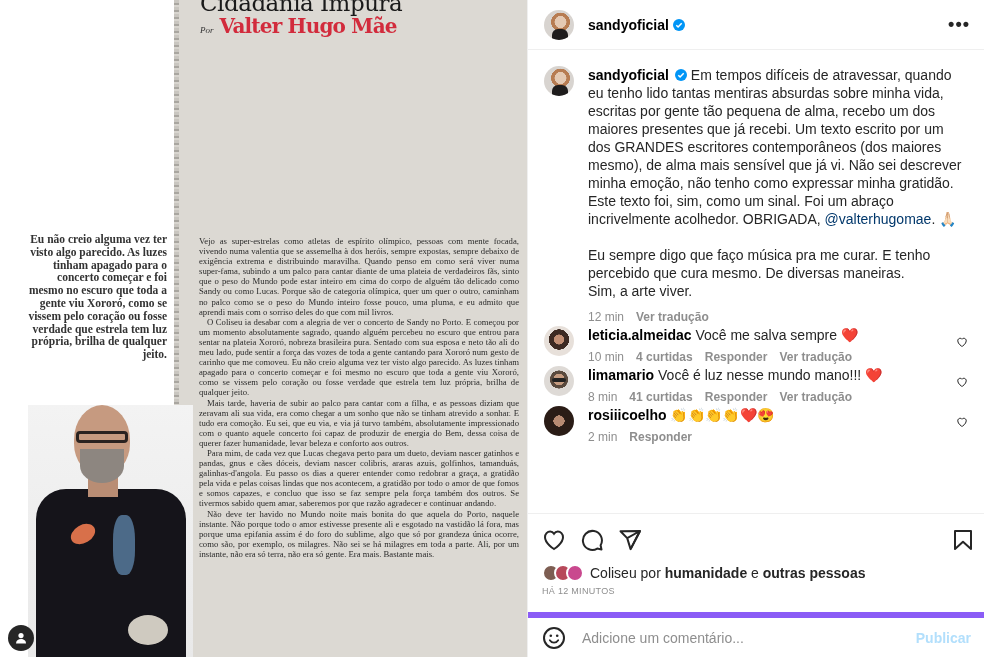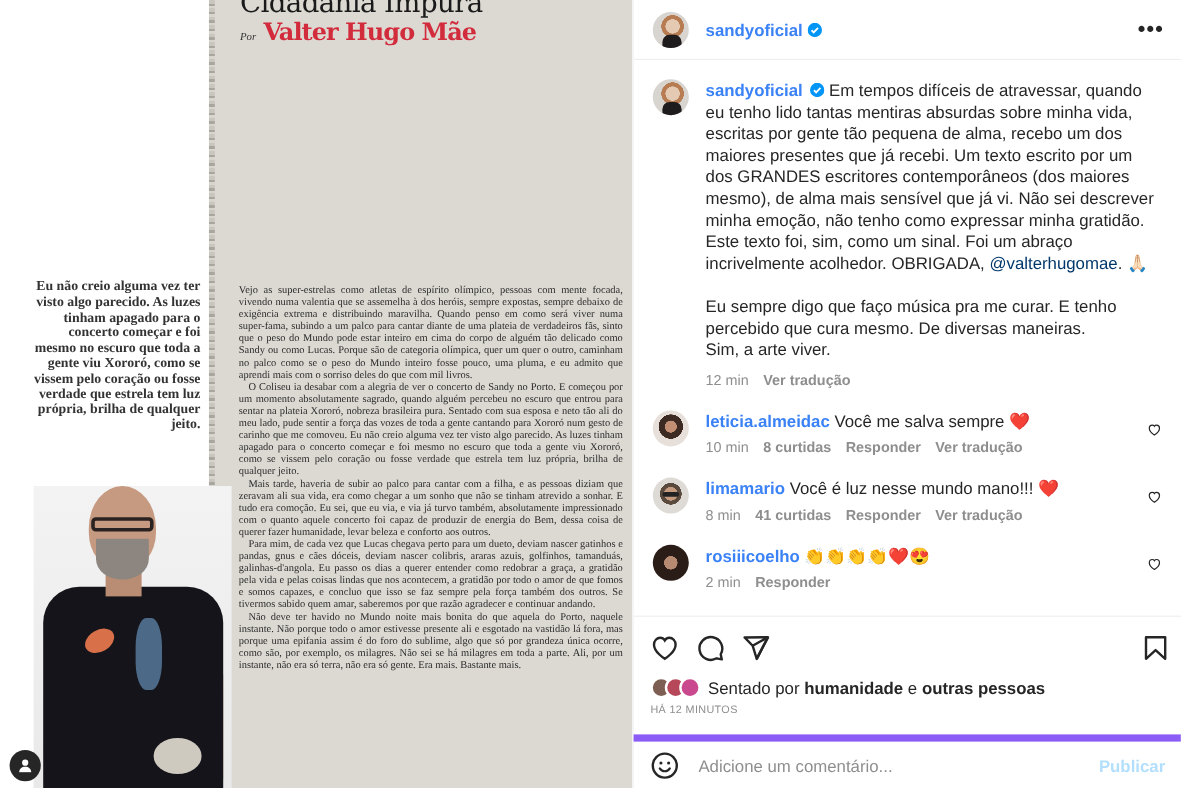--- a/index.html
+++ b/index.html
@@ -59,34 +59,34 @@
     position: absolute; left: 8px; top: 625px; width: 26px; height: 26px; border-radius: 50%;
     background: #262626; display: flex; align-items: center; justify-content: center;
   }
 
   
   .panel { position: absolute; left: 527px; top: 0; width: 457px; height: 657px; background: #fff; border-left: 1px solid #efefef; }
   .post-header { height: 50px; display: flex; align-items: center; padding: 0 14px 0 16px; border-bottom: 1px solid #efefef; }
   .avatar { width: 30px; height: 30px; border-radius: 50%; flex-shrink: 0; overflow: hidden; position: relative; background: #c9c3bd; }
   .avatar.sandy { background: radial-gradient(circle at 55% 40%, #e4c9b3 0 24%, #b77c52 25% 38%, #d8d4d0 39%); }
   .avatar.sandy::after { content: ""; position: absolute; left: 8px; top: 19px; width: 16px; height: 12px; background: #1e1c1c; border-radius: 6px 6px 0 0; }
-  .username { font-weight: bold; font-size: 14px; color: #3b82f6; }
+  .username { font-weight: bold; font-size: 14px; color: #000000; }
   .verified { display: inline-block; width: 12px; height: 12px; margin-left: 4px; vertical-align: -1px; }
   .more-btn { margin-left: auto; font-size: 18px; letter-spacing: 1px; color: #262626; font-weight: bold; cursor: pointer; }
 
   .comments { height: 463px; overflow: hidden; padding: 16px 16px 0 16px; position: relative; }
   .caption { display: flex; gap: 14px; }
   .caption .text { font-size: 14px; line-height: 18px; color: #262626; width: 375px; }
   .caption .text .username { margin-right: 2px; }
   .caption .text .mention { color: #00376b; }
   .meta { margin-top: 10px; font-size: 12px; color: #8e8e8e; display: flex; gap: 12px; text-align: right; }
   .meta .link { font-weight: bold; color: #8e8e8e; cursor: pointer; }
   .meta .plain { color: #8e8e8e; }
 
-  .comment { display: flex; gap: 14px; margin-top: 18px; position: relative; }
+  .comment { display: flex; gap: 14px; margin-top: 2px; position: relative; }
   .comment:first-of-type { margin-top: 22px; }
   .comment .body { font-size: 14px; line-height: 18px; width: 360px; }
   .comment .meta { margin-top: 6px; }
   .comment .like-sm { position: absolute; right: 0; top: 10px; cursor: pointer; }
 
   .avatar.leticia { background: radial-gradient(circle at 50% 45%, #c28f74 0 22%, #3d2a22 23% 45%, #e7e0da 46%); }
   .avatar.lima { background: radial-gradient(circle at 50% 45%, #c59b80 0 25%, #5a4a3e 26% 40%, #dedad6 41%); }
   .avatar.lima::after { content:""; position:absolute; left:8px; top:12px; width:14px; height:4px; background:#222; border-radius:2px; }
   .avatar.rosi { background: radial-gradient(circle at 50% 50%, #b78a72 0 26%, #2a1c16 27%); }
 
@@ -194,21 +194,21 @@
 
     <div class="comment">
       <div class="avatar leticia"></div>
       <div>
         <div class="body">
           <span class="username">leticia.almeidac</span>
           <span>Você me salva sempre ❤️</span>
         </div>
         <div class="meta">
           <span class="plain">10 min</span>
-          <span class="link">8 curtidas</span>
+          <span class="link">4 curtidas</span>
           <span class="link">Responder</span>
           <span class="link">Ver tradução</span>
         </div>
       </div>
       <svg class="like-sm" width="12" height="12" viewBox="0 0 24 24">
         <path d="M12 21s-8.5-5.3-8.5-11.2C3.5 6.6 5.8 4.5 8.4 4.5c1.6 0 2.9.8 3.6 2 .7-1.2 2-2 3.6-2 2.6 0 4.9 2.1 4.9 5.3C20.5 15.7 12 21 12 21z" fill="none" stroke="#262626" stroke-width="2"></path>
       </svg>
     </div>
 
     <div class="comment">
@@ -266,21 +266,21 @@
       </svg>
     </div>
 
     <div class="likes-row">
       <div class="likers">
         <span style="background:#7d5e52"></span>
         <span style="background:#b7485a"></span>
         <span style="background:#c9488e"></span>
       </div>
       <div class="likes-text">
-        <span>Sentado por</span>
+        <span>Coliseu por</span>
         <b>humanidade</b>
         <span>e</span>
         <b>outras pessoas</b>
       </div>
     </div>
     <div class="timestamp">HÁ 12 MINUTOS</div>
   </div>
 
   <div class="add-comment">
     <svg width="24" height="24" viewBox="0 0 24 24">

